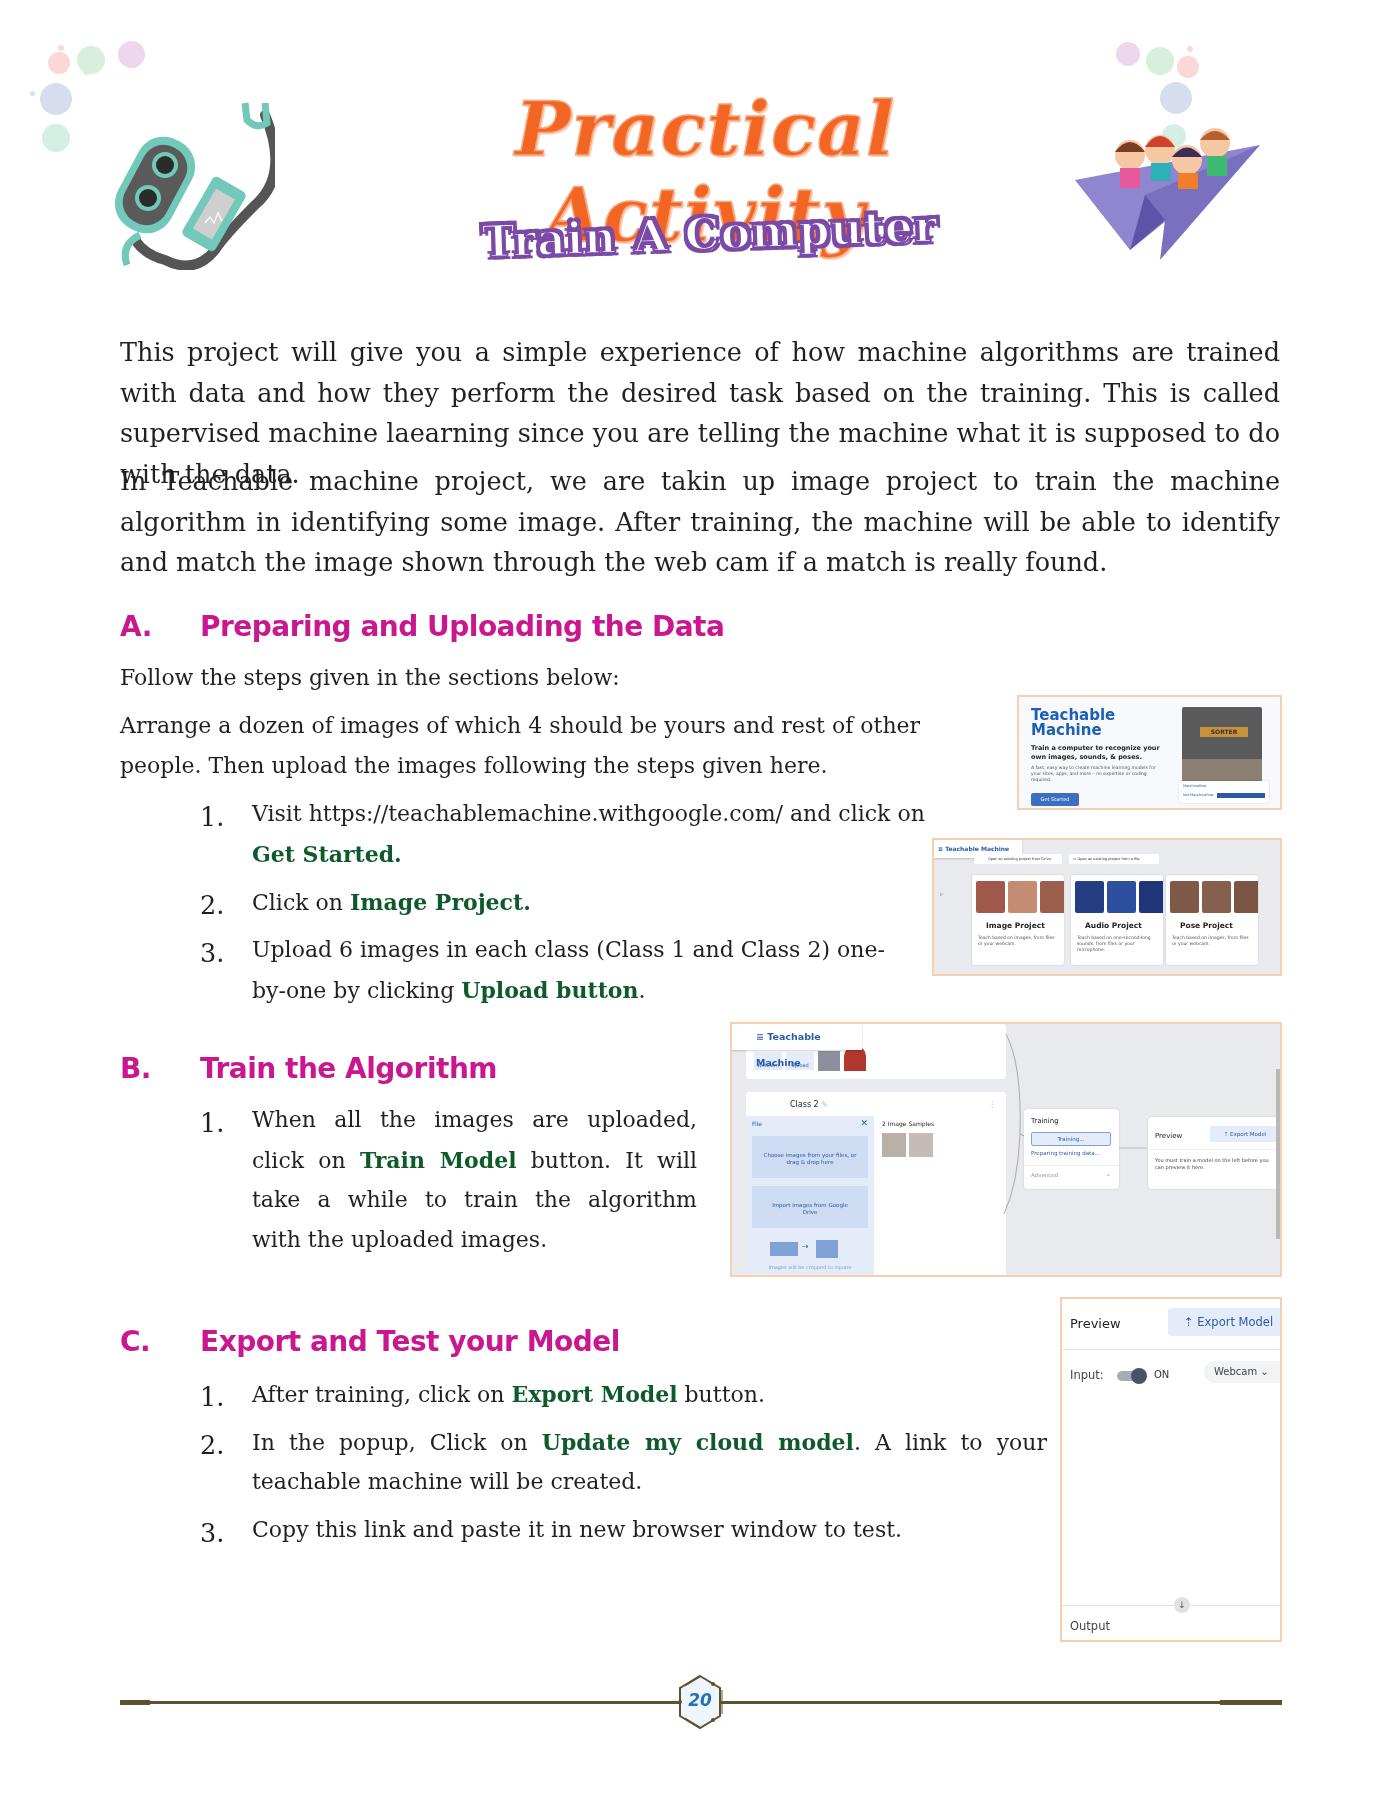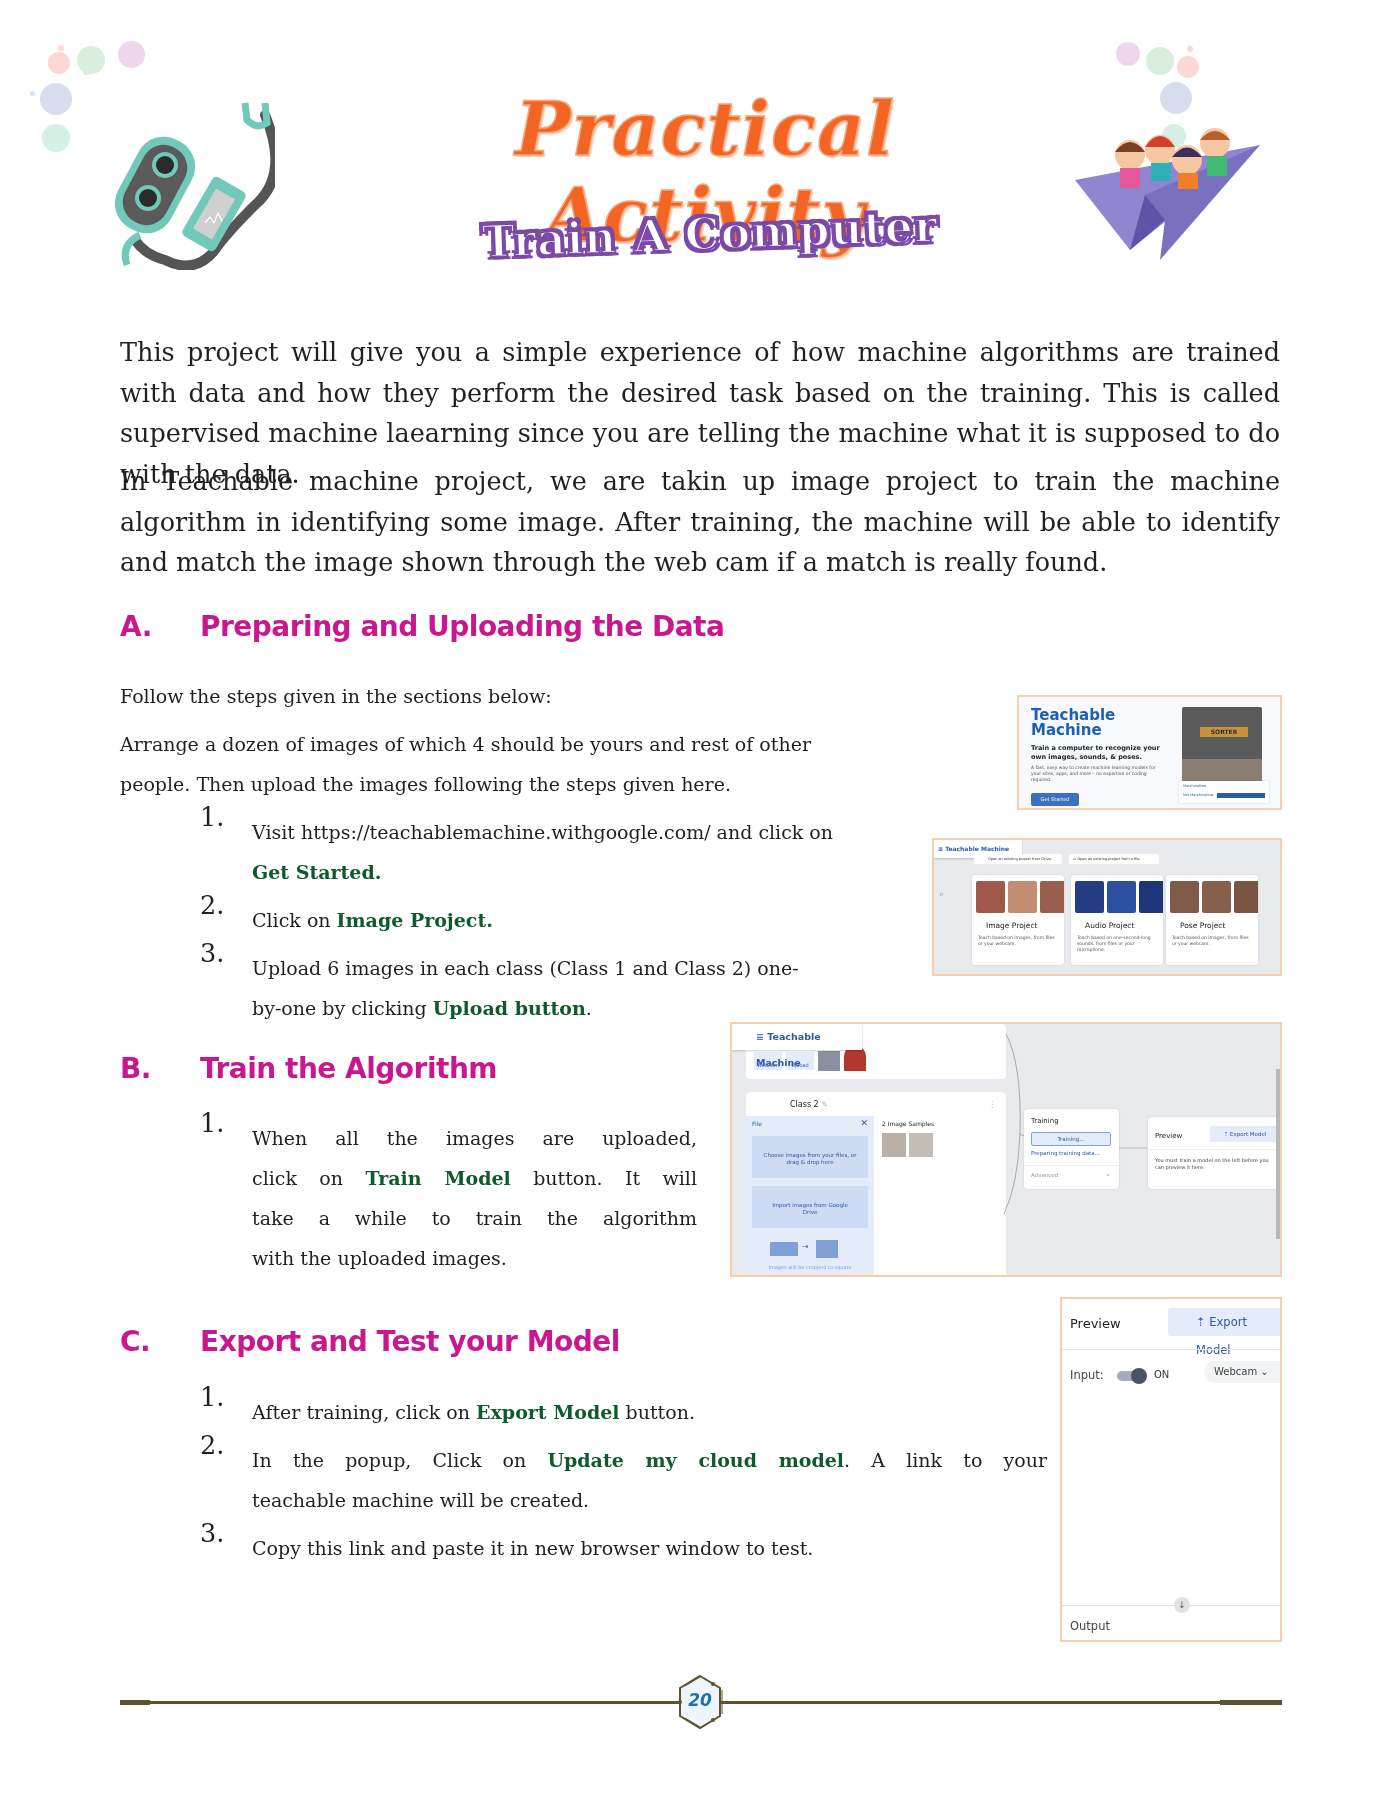--- a/index.html
+++ b/index.html
@@ -26,38 +26,38 @@
     transform: rotate(-2deg);
   }
 
   
   .para { position: absolute; left: 120px; width: 1160px; font-size: 25.5px; line-height: 40.5px; text-align: justify; }
   .sec-head {
     position: absolute; left: 120px; font-family: "DejaVu Sans", "Liberation Sans", sans-serif;
     font-weight: bold; font-size: 28px; color: #c9178f; letter-spacing: -0.5px;
   }
   .sec-head .letter { display: inline-block; width: 80px; }
-  .line { position: absolute; font-size: 19px; line-height: 40.5px; margin-top: 18px; }
+  .line { position: absolute; font-size: 22px; line-height: 40.5px; }
   .num { position: absolute; font-size: 25.5px; }
   .hl { color: #0f5a2a; font-weight: bold; }
 
   
   .shot { position: absolute; border: 2px solid #f7cfae; background: #fff; overflow: hidden; font-family: "DejaVu Sans", "Liberation Sans", sans-serif; }
 
   
   .tm-title { color: #1d5fb8; font-weight: bold; font-size: 15px; line-height: 16px; }
   .tm-tag { font-weight: bold; font-size: 6.5px; color: #222; line-height: 9px; }
   .tm-small { font-size: 4.5px; color: #555; line-height: 6px; }
   .tm-btn { background: #3d6fc0; color: #fff; font-size: 5px; border-radius: 2px; text-align: center; }
 
   
   .proj-card { position: absolute; top: 35px; width: 92px; height: 90px; background: #fff; border-radius: 3px; box-shadow: 0 0 2px rgba(0,0,0,0.15); }
   .proj-thumbs { position: absolute; left: 4px; top: 6px; right: 0; height: 32px; display: flex; gap: 3px; overflow: hidden; }
   .proj-thumbs span { width: 29px; height: 32px; flex: none; border-radius: 2px; }
-  .proj-name { position: absolute; left: 6px; top: 46px; font-size: 7.5px; font-weight: normal; color: #222; padding-left: 8px; }
+  .proj-name { position: absolute; left: 6px; top: 46px; font-size: 7.5px; font-weight: bold; color: #222; padding-left: 8px; }
   .proj-desc { position: absolute; left: 6px; top: 60px; width: 82px; font-size: 4.5px; color: #555; line-height: 6px; }
 
   
   .rule { position: absolute; height: 3px; background: #5c5230; }
   .rule-end { position: absolute; height: 5px; background: #5c5230; }
 </style>
 </head>
 <body>
 
 <div>
@@ -264,21 +264,21 @@
     <div class="abs" style="left:7px;top:15px;font-size:7px;color:#222;">Preview</div>
     <div class="abs" style="left:62px;top:9px;width:70px;height:16px;background:#e3ecf8;font-size:5.5px;color:#2d5aa8;line-height:16px;text-align:center;"><span>⇡ </span><span>Export Model</span></div>
     <div class="abs" style="left:0;top:32px;width:136px;height:1px;background:#eee;"></div>
     <div class="abs" style="left:7px;top:40px;width:122px;font-size:5px;color:#444;line-height:6.5px;">You must train a model on the left before you can preview it here.</div>
   </div>
   <div class="abs" style="right:0;top:45px;width:4px;height:170px;background:#b8b8b8;"></div>
 </div>
 
 <div class="shot" style="left:1060px;top:1297px;width:222px;height:345px;">
   <div class="abs" style="left:8px;top:17px;font-size:13px;color:#222;">Preview</div>
-  <div class="abs" style="left:106px;top:9px;width:116px;height:28px;background:#e3ecf8;border-radius:3px 0 0 3px;font-size:11.5px;color:#2d5aa8;line-height:28px;padding-left:28px;"><span>⇡ </span><span>Export Model</span></div>
+  <div class="abs" style="left:106px;top:9px;width:116px;height:28px;background:#e3ecf8;border-radius:3px 0 0 3px;font-size:11.5px;color:#2d5aa8;line-height:28px;padding-left:16px;"><span>⇡ </span><span>Export Model</span></div>
   <div class="abs" style="left:0;top:50px;width:222px;height:1px;background:#e8e8e8;"></div>
   <div class="abs" style="left:8px;top:69px;font-size:11.5px;color:#444;">Input:</div>
   <div class="abs" style="left:55px;top:72px;width:28px;height:10px;background:#a7adb8;border-radius:5px;">
     <div class="abs" style="left:14px;top:-3px;width:16px;height:16px;background:#4a5266;border-radius:50%;"></div>
   </div>
   <div class="abs" style="left:92px;top:70px;font-size:10px;color:#333;">ON</div>
   <div class="abs" style="left:142px;top:62px;width:80px;height:22px;background:#f1f3f4;border-radius:11px 0 0 11px;font-size:10px;color:#444;line-height:22px;padding-left:10px;"><span>Webcam</span> <span>⌄</span></div>
   <div class="abs" style="left:0;top:306px;width:222px;height:1px;background:#e0e0e0;"></div>
   <div class="abs" style="left:112px;top:298px;width:16px;height:16px;background:#e2e2e2;border-radius:50%;font-size:9px;text-align:center;line-height:16px;color:#555;">↓</div>
   <div class="abs" style="left:8px;top:320px;font-size:11.5px;color:#444;">Output</div>

